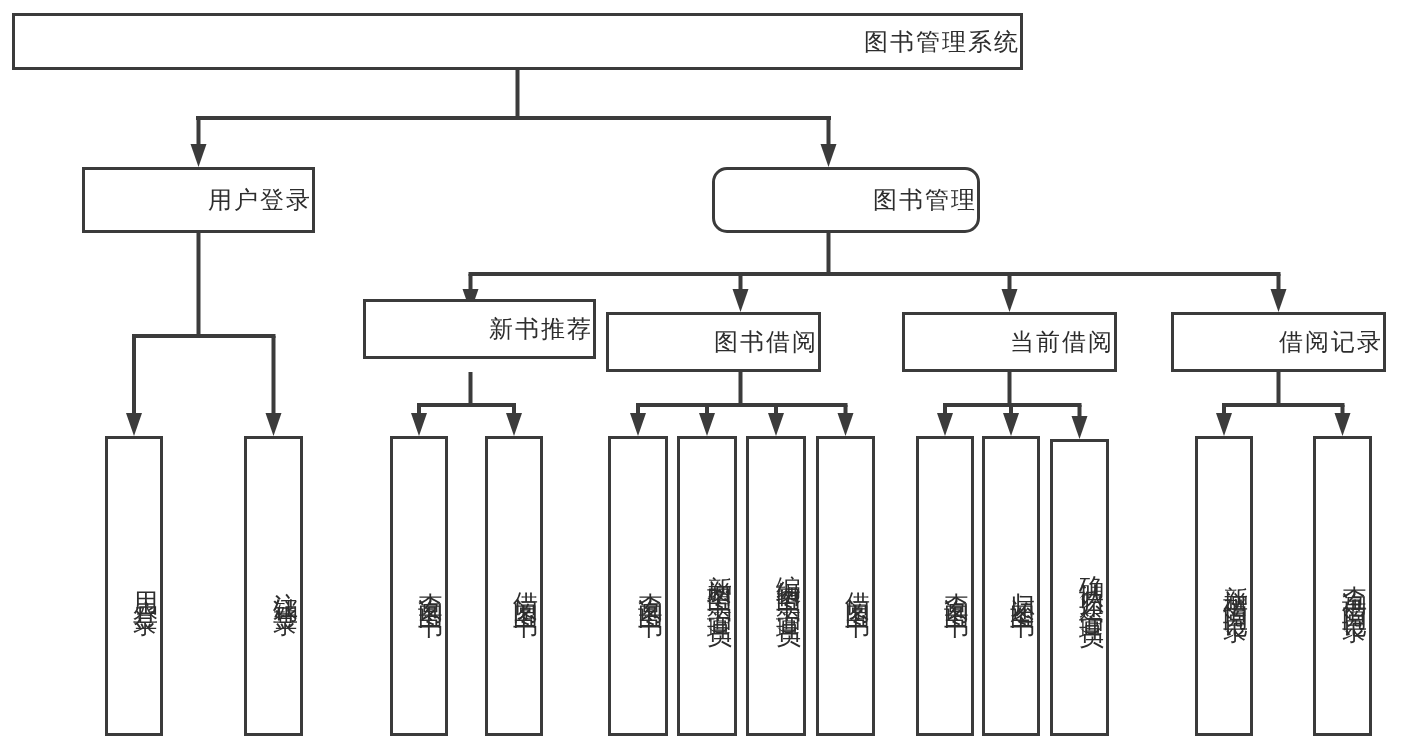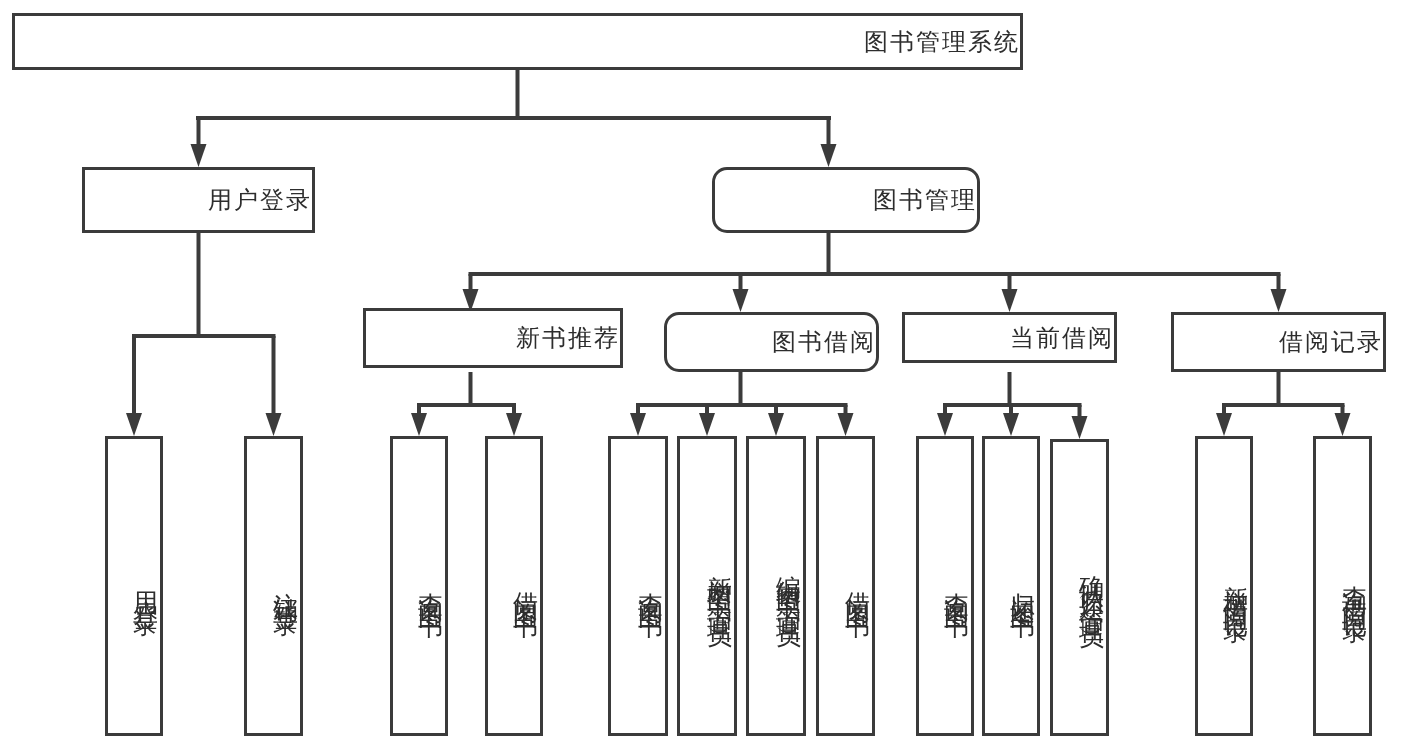--- a/index.html
+++ b/index.html
@@ -99,27 +99,27 @@
     <span>图书管理系统</span>
   </div>
 
   <div class="node hnode" style="left:82px;top:167px;width:233px;height:66px;">
     <span>用户登录</span>
   </div>
   <div class="node hnode" style="left:712px;top:167px;width:268px;height:66px;border-radius:15px;">
     <span>图书管理</span>
   </div>
 
-  <div class="node hnode" style="left:363px;top:308px;width:260px;height:60px;">
+  <div class="node hnode" style="left:363px;top:299px;width:233px;height:60px;">
     <span>新书推荐</span>
   </div>
-  <div class="node hnode" style="left:664px;top:312px;width:215px;height:60px;border-radius:15px;">
+  <div class="node hnode" style="left:606px;top:312px;width:215px;height:60px;">
     <span>图书借阅</span>
   </div>
-  <div class="node hnode" style="left:902px;top:312px;width:215px;height:51px;">
+  <div class="node hnode" style="left:902px;top:312px;width:215px;height:60px;">
     <span>当前借阅</span>
   </div>
   <div class="node hnode" style="left:1171px;top:312px;width:215px;height:60px;">
     <span>借阅记录</span>
   </div>
 
   <div class="node leaf" style="left:105px;top:436px;width:58px;height:300px;">
     <span class="vtext">用户登录</span>
   </div>
   <div class="node leaf" style="left:244px;top:436px;width:59px;height:300px;">

